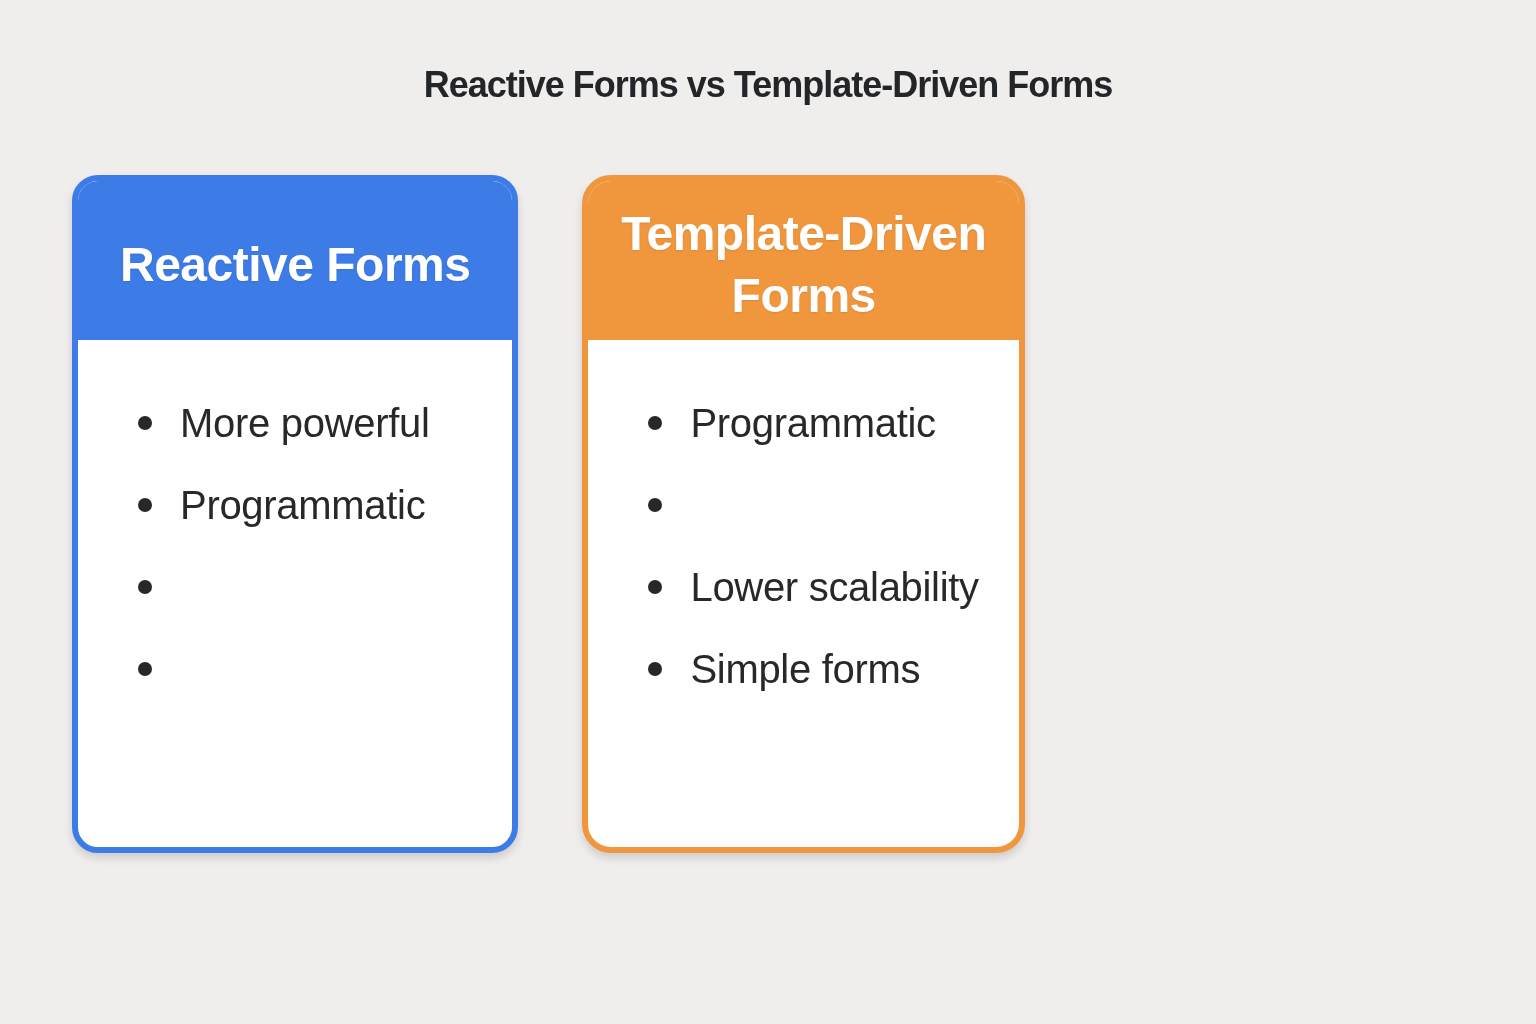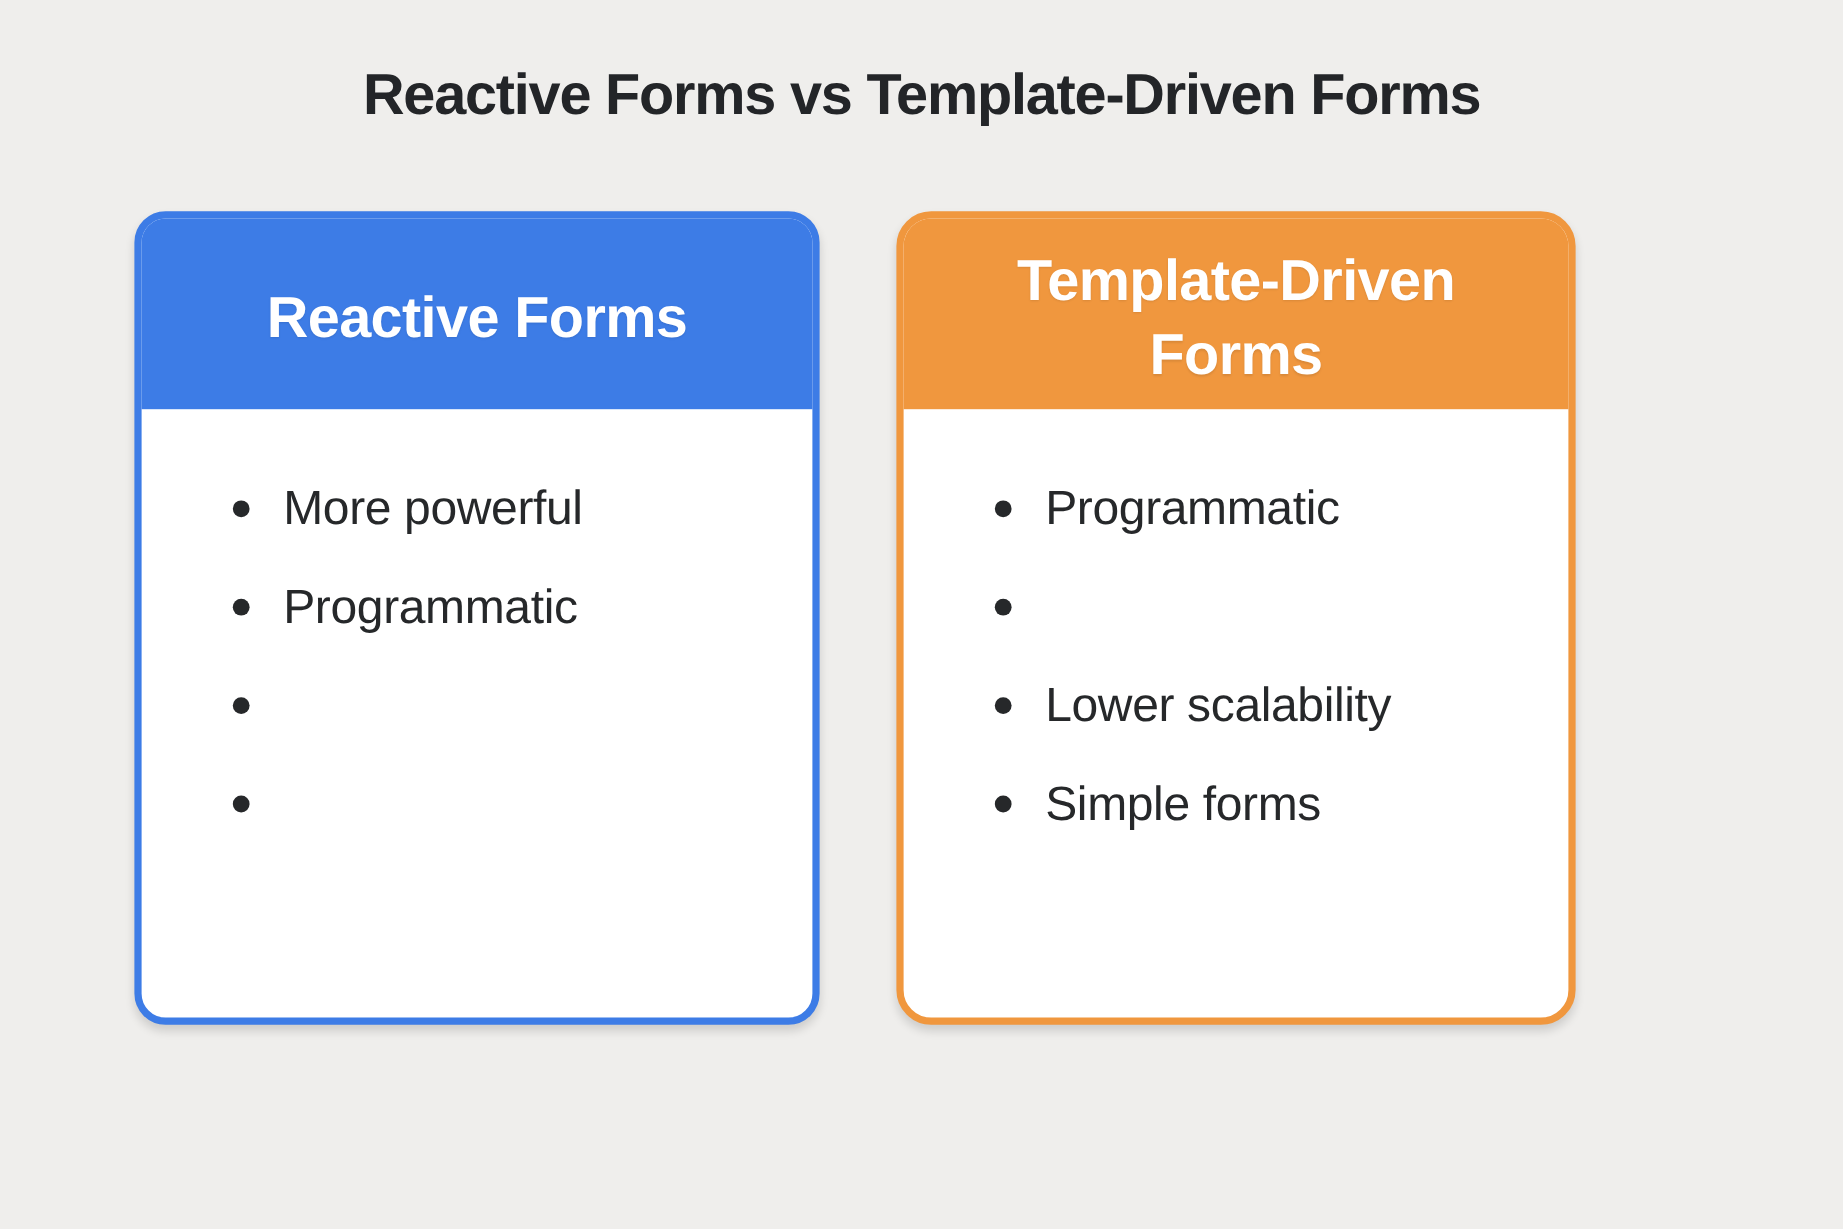--- a/index.html
+++ b/index.html
@@ -10,34 +10,34 @@
     background: #efeeec;
     font-family: "Liberation Sans", sans-serif;
     overflow: hidden;
   }
   .page {
     position: relative;
     width: 1536px;
     height: 1024px;
   }
   .title {
-    margin: 0;
+    margin: 12px;
     padding-top: 52px;
     text-align: center;
-    font-size: 48px;
+    font-size: 36px;
     font-weight: 700;
     letter-spacing: -1px;
     color: #232528;
   }
   .cards-row {
     display: flex;
     gap: 64px;
-    margin-left: 112px;
+    margin-left: 72px;
     margin-top: 69px;
-    width: 1201px;
+    width: 953px;
   }
   .card {
     box-sizing: border-box;
     height: 678px;
     border: 6px solid var(--accent, #888);
     border-radius: 26px;
     background: #ffffff;
     overflow: hidden;
     box-shadow: 0 5px 8px rgba(0,0,0,0.14);
   }
@@ -56,21 +56,21 @@
   }
   .card-header .card-title-text {
     color: #ffffff;
     font-size: 48px;
     font-weight: 700;
     line-height: 62px;
     letter-spacing: -0.5px;
     text-shadow: 0 1px 2px rgba(0,0,0,0.10);
   }
   .card-body {
-    padding: 42px 20px 0 76px;
+    padding: 42px 20px 0 60px;
   }
   .bullet-list {
     list-style: none;
     margin: 0;
     padding: 0;
   }
   .bullet-item {
     display: flex;
     align-items: center;
     height: 82px;

